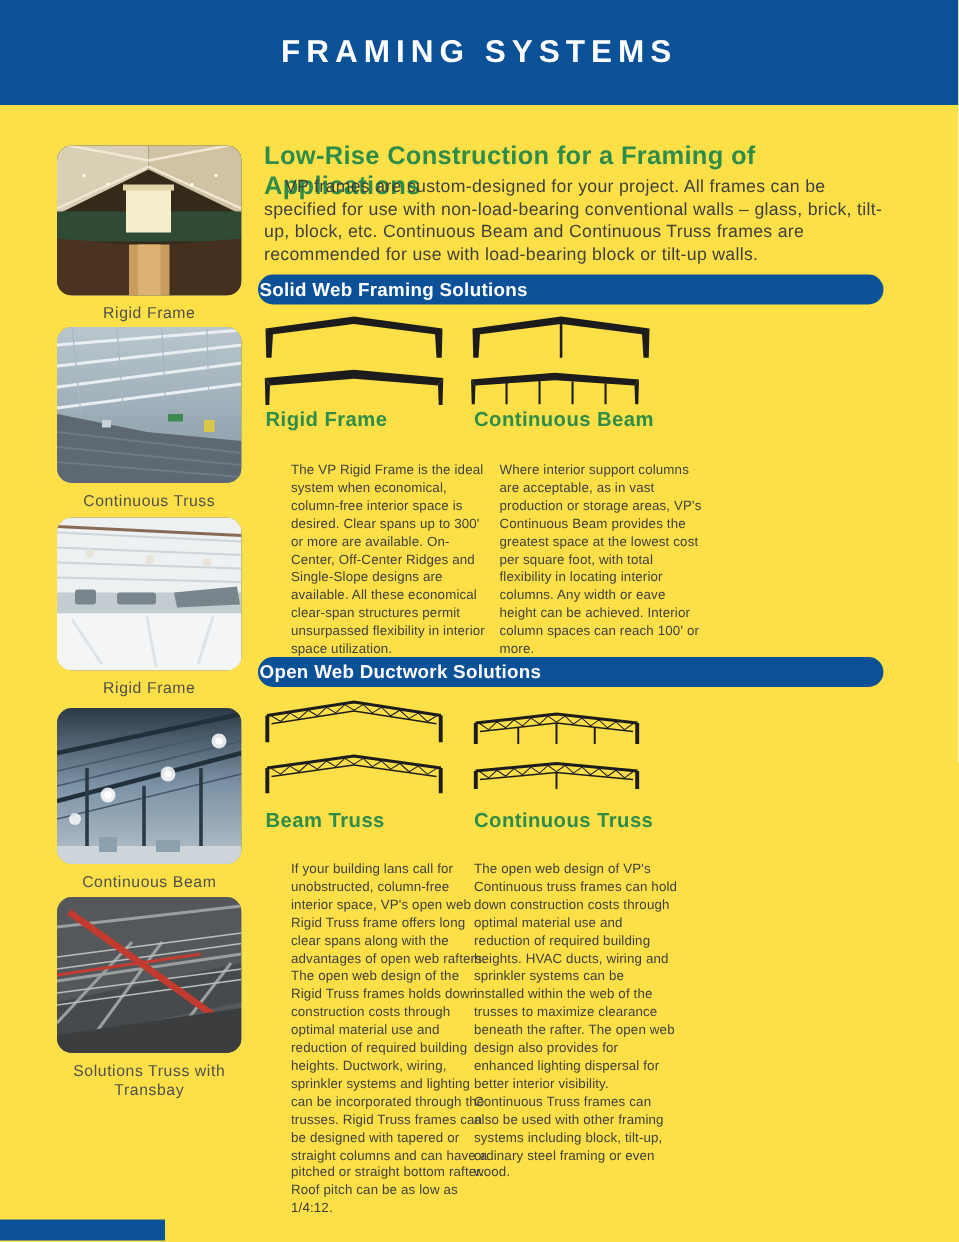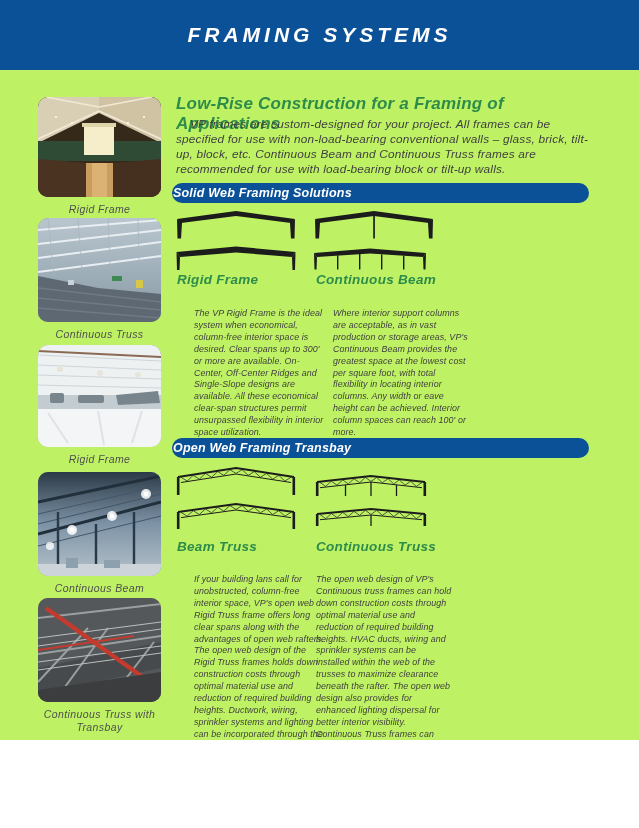--- a/index.html
+++ b/index.html
@@ -1,17 +1,17 @@
 <!DOCTYPE html>
 <html><head>
 <meta charset="utf-8">
 <style>
   html,body{margin:0;padding:0;background:#ffffff;}
-  .page{position:relative;width:639px;height:740px;background:#bef264;overflow:hidden;
-        font-family:"Liberation Sans", sans-serif;font-style:italic;}
+  .page{position:relative;width:639px;height:828px;background:#fde047;overflow:hidden;
+        font-family:"Liberation Sans", sans-serif;}
 
   
   .topbar{position:absolute;left:0;top:0;width:639px;height:70px;background:#0b5198;
           display:flex;align-items:center;justify-content:center;}
   .topbar h1{margin:0;color:#ffffff;font-size:21px;font-weight:bold;letter-spacing:4px;
              font-family:"Liberation Sans", sans-serif;}
 
   
   .photo-card{position:absolute;left:38px;width:123px;margin:0;}
   .photo{width:123px;border-radius:10px;overflow:hidden;display:block;background:#888;}
@@ -222,21 +222,21 @@
           <line x1="0" y1="40" x2="123" y2="24"></line>
             <line x1="0" y1="48" x2="123" y2="31"></line>
           <line x1="0" y1="64" x2="123" y2="48"></line>
             <line x1="0" y1="72" x2="123" y2="55"></line>
         </g>
         <line x1="8" y1="10" x2="120" y2="90" stroke="#c23b2e" stroke-width="4.5"></line>
         <line x1="0" y1="52" x2="96" y2="38" stroke="#c23b2e" stroke-width="2"></line>
         <polygon points="0,92 123,74 123,104 0,104" fill="#3b3d3e"></polygon>
       </svg>
     </div>
-    <figcaption>Continuous Truss with Transbay</figcaption>
+    <figcaption>Solutions Truss with Transbay</figcaption>
   </figure>
 
   <h2 class="intro-title">Low-Rise Construction for a Framing of Applications</h2>
   <p class="intro-body">VP frames are custom-designed for your project. All frames can be specified for use with non-load-bearing conventional walls – glass, brick, tilt-up, block, etc. Continuous Beam and Continuous Truss frames are recommended for use with load-bearing block or tilt-up walls.</p>
 
   <div class="banner banner1">Solid Web Framing Solutions</div>
 
   <div class="diag-group dg1">
     <svg width="120" height="29" viewBox="0 0 120 29">
       <g fill="#1c1c1c">
@@ -273,21 +273,21 @@
         <rect x="90" y="10.6" width="1.4" height="13.9"></rect>
       </g>
     </svg>
   </div>
 
   <h3 class="col-head ch1">Rigid Frame</h3>
   <h3 class="col-head ch2">Continuous Beam</h3>
   <p class="col-body cb1">The VP Rigid Frame is the ideal system when economical, column-free interior space is desired. Clear spans up to 300' or more are available. On-Center, Off-Center Ridges and Single-Slope designs are available. All these economical clear-span structures permit unsurpassed flexibility in interior space utilization.</p>
   <p class="col-body cb2">Where interior support columns are acceptable, as in vast production or storage areas, VP's Continuous Beam provides the greatest space at the lowest cost per square foot, with total flexibility in locating interior columns. Any width or eave height can be achieved. Interior column spaces can reach 100' or more.</p>
 
-  <div class="banner banner2">Open Web Framing Transbay</div>
+  <div class="banner banner2">Open Web Ductwork Solutions</div>
 
   <div class="diag-group dg3">
     <svg class="truss" width="120" height="29" viewBox="0 0 120 29">
         <polyline points="2,11.0 60,2 118,11.0" fill="none" stroke="#1c1c1c" stroke-width="2"></polyline>
         <polyline points="5,16.5 60,8 115,16.5" fill="none" stroke="#1c1c1c" stroke-width="1"></polyline>
         <polyline points="5.0,11.3 11.1,15.0 17.2,9.4 23.3,13.1 29.4,7.5 35.6,11.2 41.7,5.6 47.8,9.3 53.9,3.7 60.0,7.4 66.1,3.7 72.2,9.3 78.3,5.6 84.4,11.2 90.6,7.5 96.7,13.1 102.8,9.4 108.9,15.0 115.0,11.3" fill="none" stroke="#1c1c1c" stroke-width="0.7"></polyline>
         <line x1="2.2" y1="11.0" x2="2.2" y2="29.0" stroke="#1c1c1c" stroke-width="2.6"></line>
         <line x1="117.8" y1="11.0" x2="117.8" y2="29.0" stroke="#1c1c1c" stroke-width="2.6"></line>
       </svg>
     <svg class="truss" width="120" height="27" viewBox="0 0 120 27">

